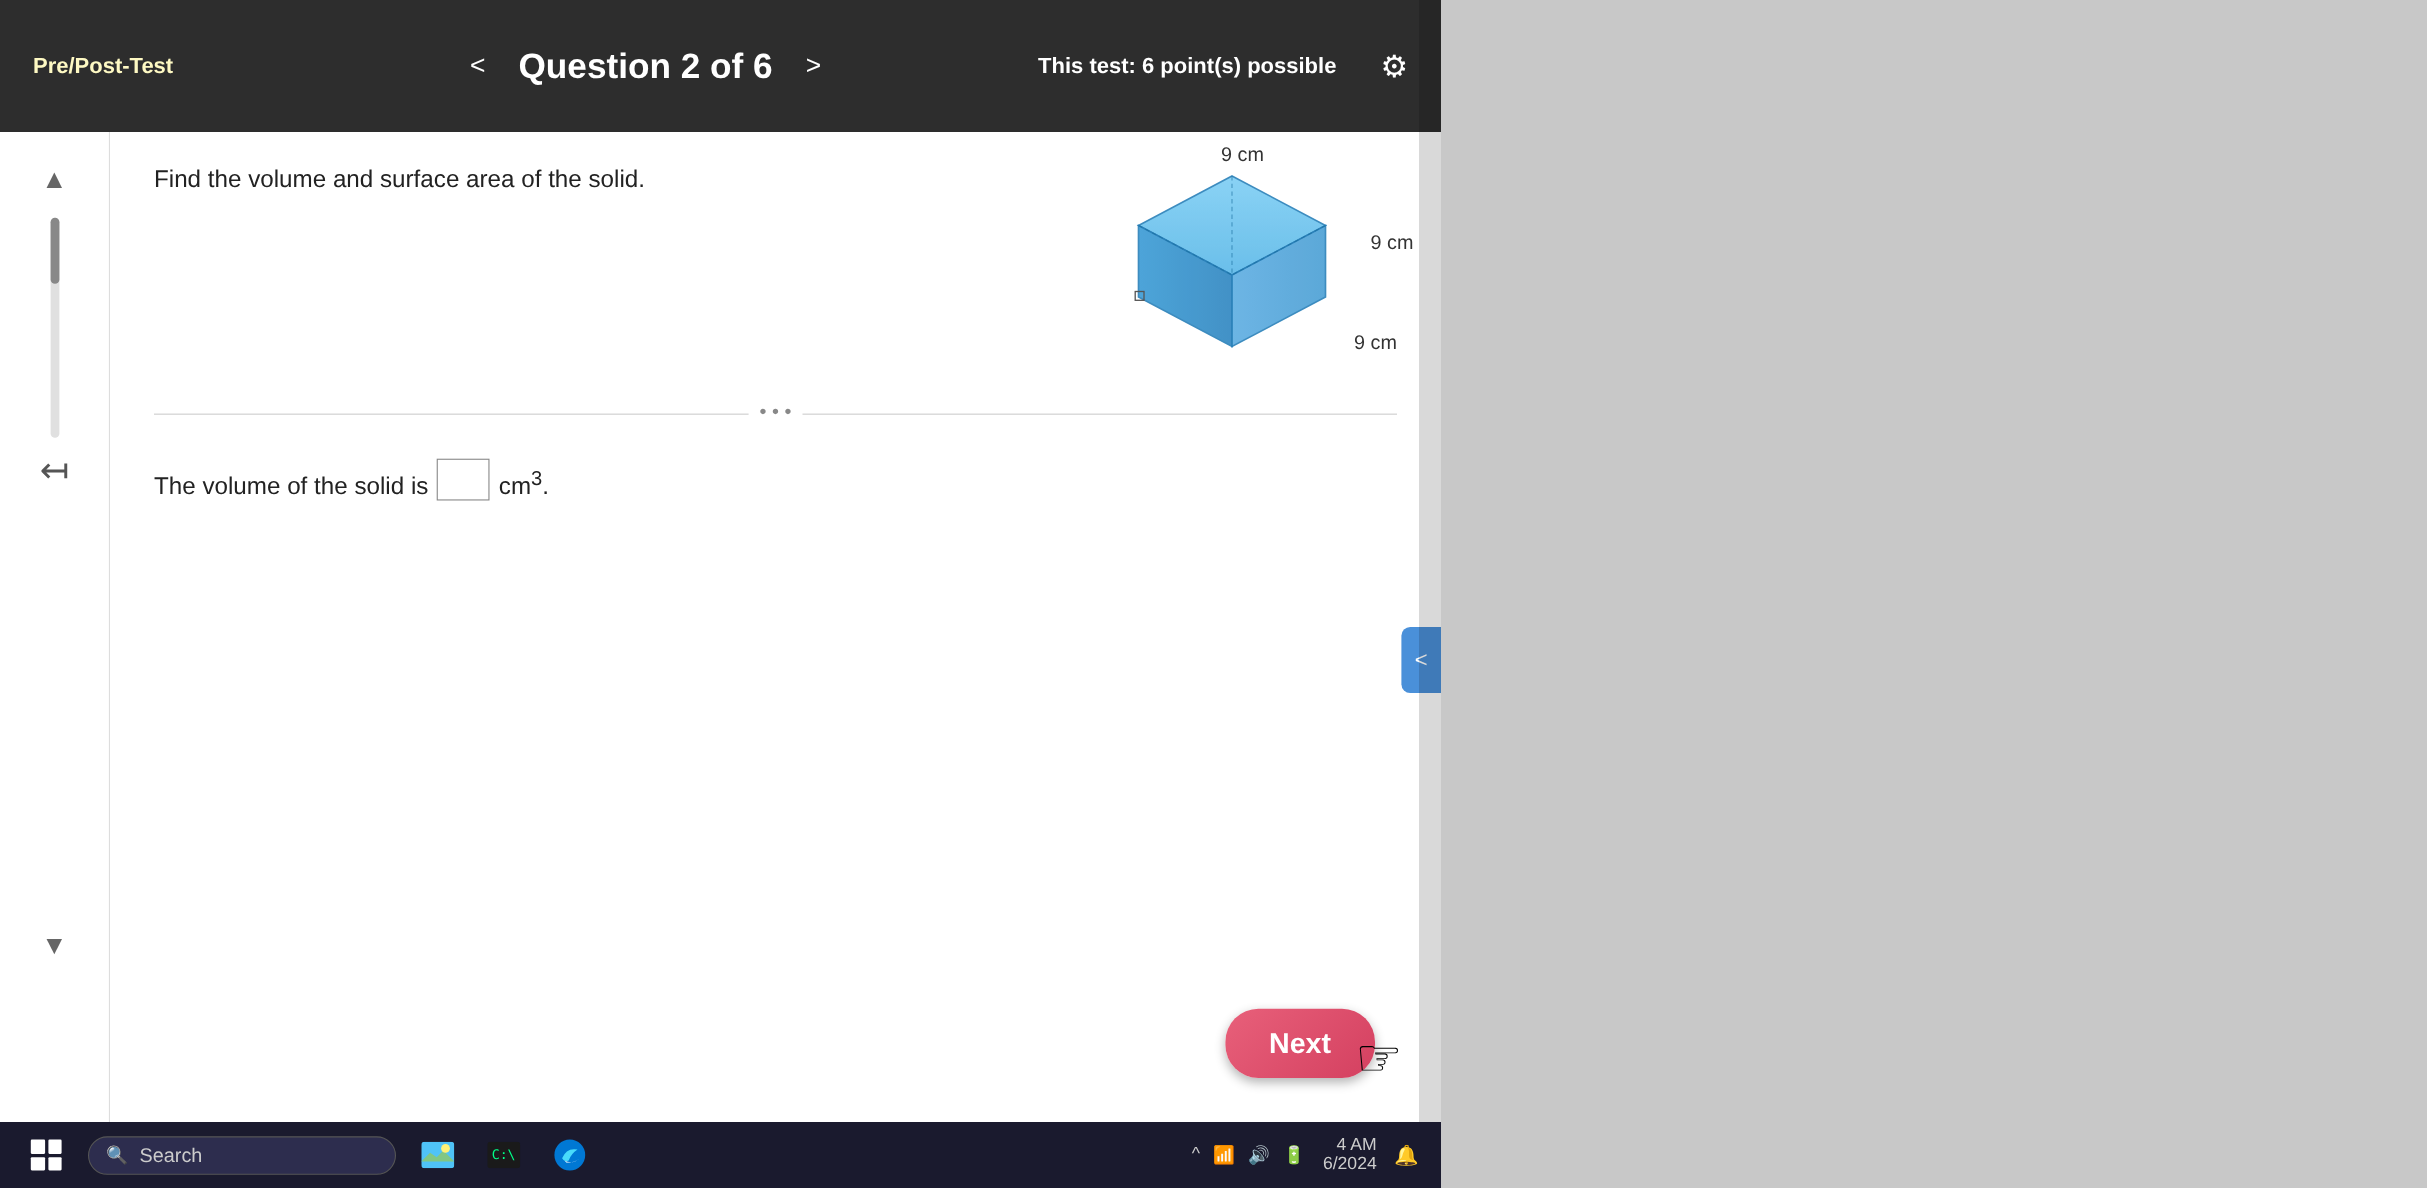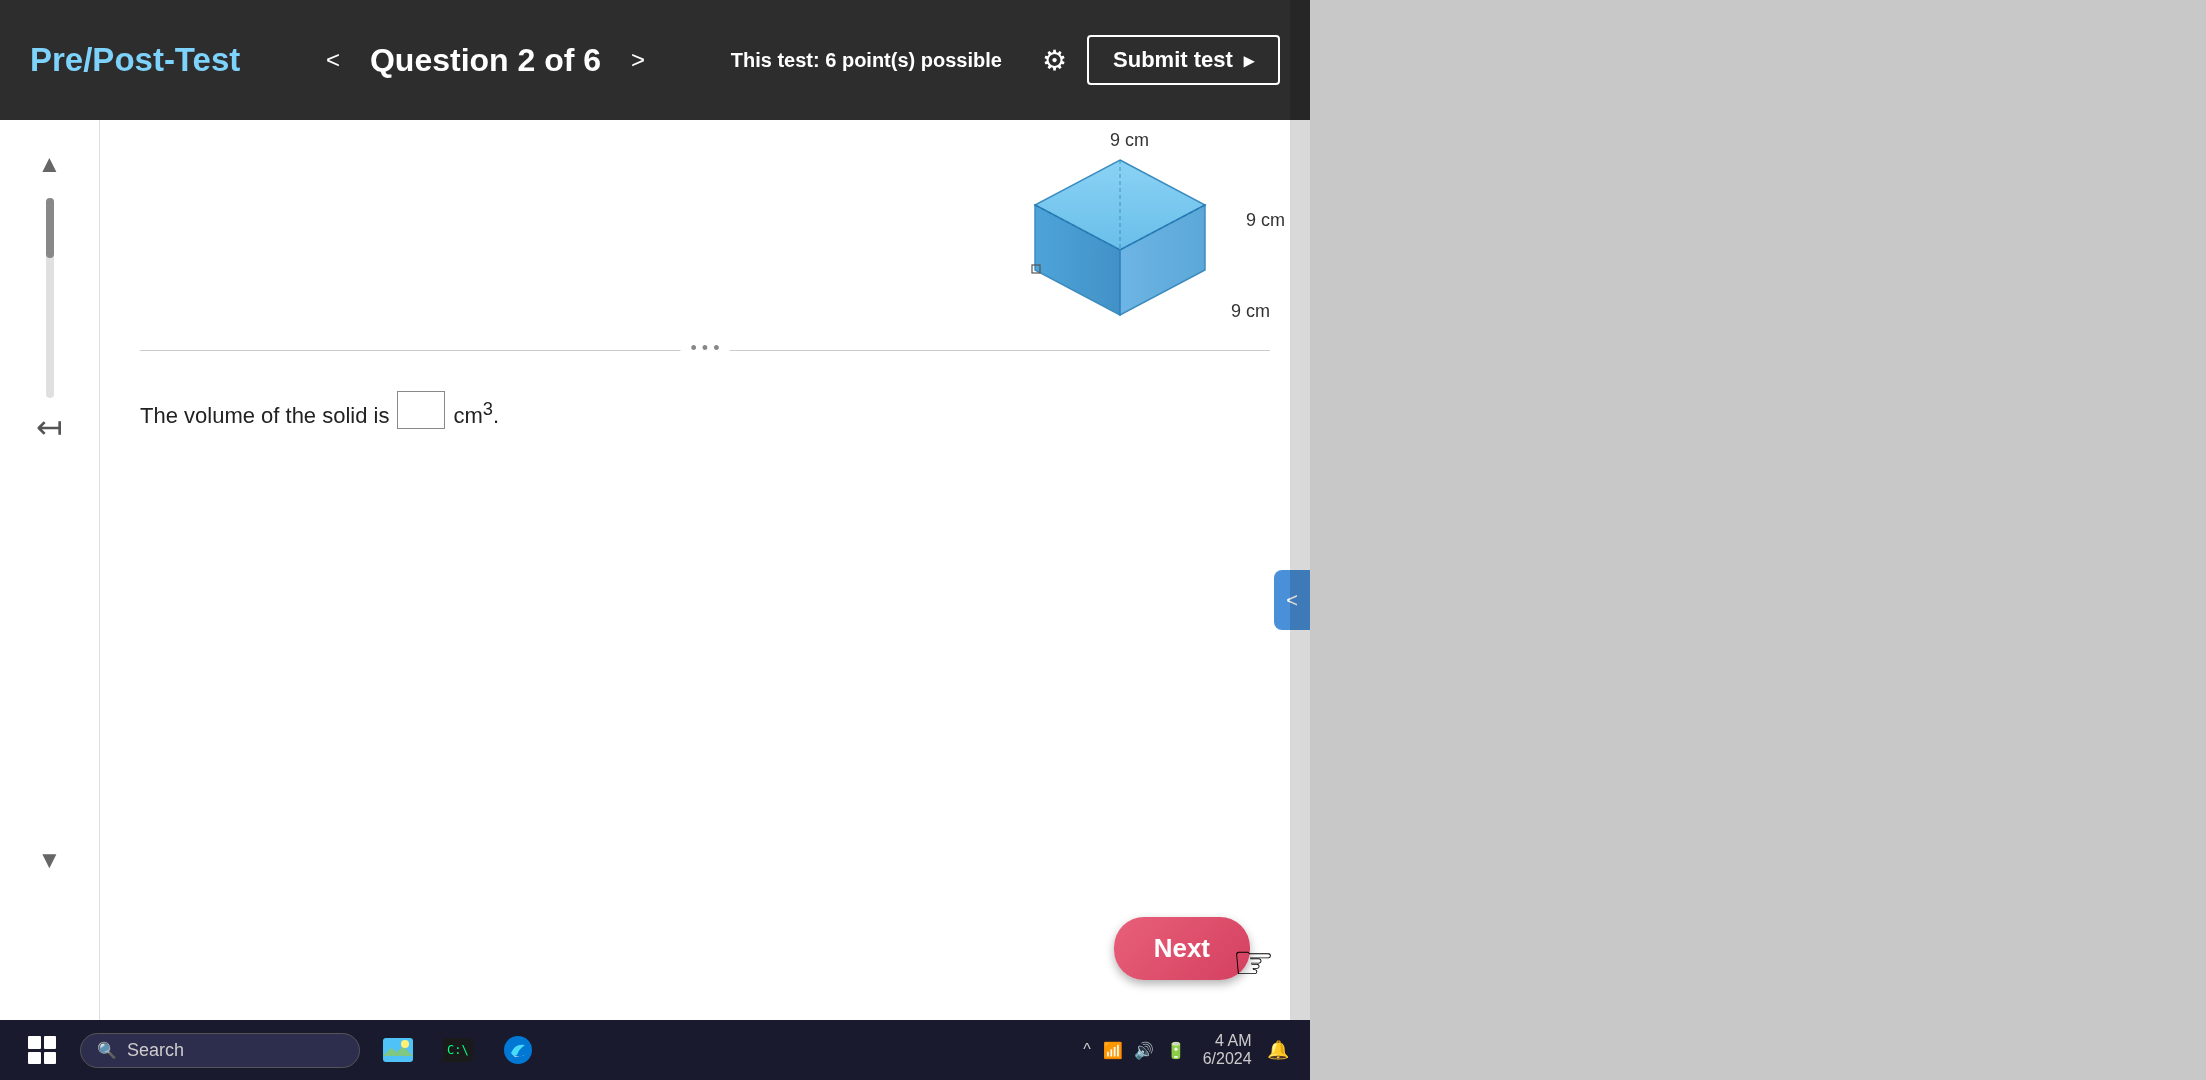--- a/index.html
+++ b/index.html
@@ -30,23 +30,23 @@
       height: 120px;
       display: flex;
       align-items: center;
       padding: 0 30px;
       color: white;
       position: relative;
       flex-shrink: 0;
     }
 
     .header-left {
-      font-size: 33px;
+      font-size: 20px;
       font-weight: bold;
-      color: #7dd3fc;
+      color: #fef9c3;
       min-width: 200px;
     }
 
     .header-center {
       flex: 1;
       display: flex;
       align-items: center;
       justify-content: center;
       gap: 20px;
     }
@@ -416,40 +416,37 @@
 
     <div class="header-info">
       <div class="test-points">
         <span>This test:</span>
         <span>6 point(s) possible</span>
       </div>
     </div>
 
     <div class="header-right">
       <span class="settings-icon">⚙</span>
-      <button class="submit-btn">
-        <span>Submit test</span>
-        <span class="submit-arrow">▸</span>
-      </button>
     </div>
   </div>
 
   <div class="content-area">
 
     <div class="left-sidebar">
       <span class="sidebar-arrow-up">▲</span>
       <div class="scroll-track">
         <div class="scroll-thumb"></div>
       </div>
       <span class="sidebar-back-arrow">↤</span>
       <span class="sidebar-arrow-down">▼</span>
     </div>
 
     <div class="main-content">
 
+      <div class="question-text">Find the volume and surface area of the solid.</div>
 
       <div class="cube-svg-container">
         <span class="cube-label-top" style="position:absolute; top:0; left:100px; font-size:18px; color:#333;">9 cm</span>
         <span class="cube-label-right" style="position:absolute; top:80px; right:5px; font-size:18px; color:#333;">9 cm</span>
         <span class="cube-label-bottom" style="position:absolute; bottom:8px; right:20px; font-size:18px; color:#333;">9 cm</span>
 
         <svg width="200" height="180" viewBox="0 0 200 180" style="position:absolute; top:20px; left:10px;">
           <defs>
             <linearGradient id="topFace" x1="0" y1="0" x2="0" y2="1">
               <stop offset="0%" stop-color="#7ecef4"></stop>

